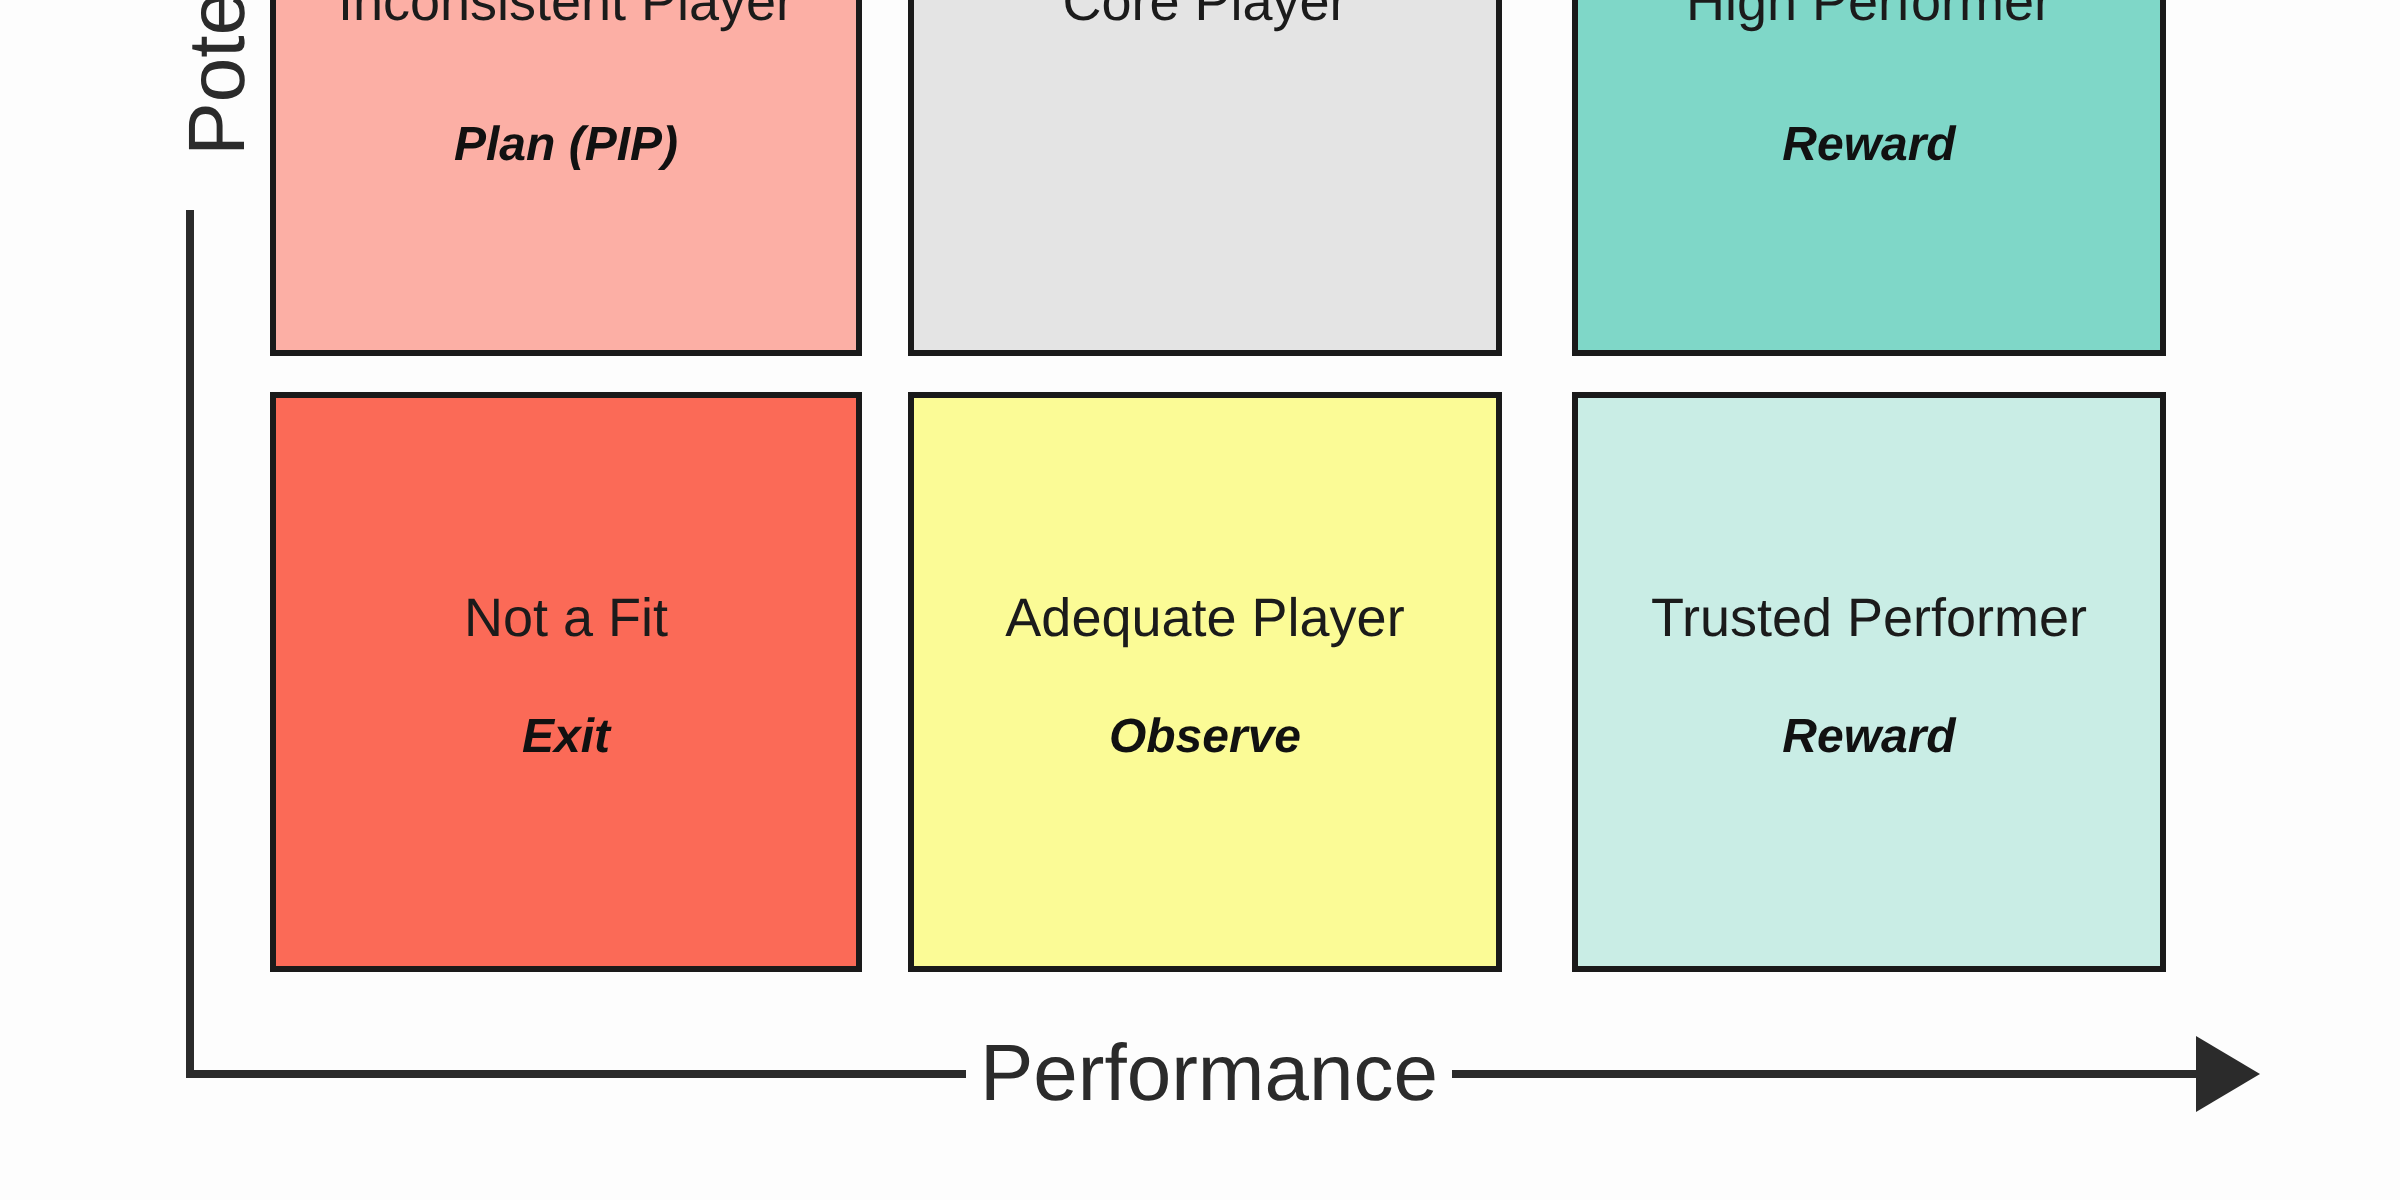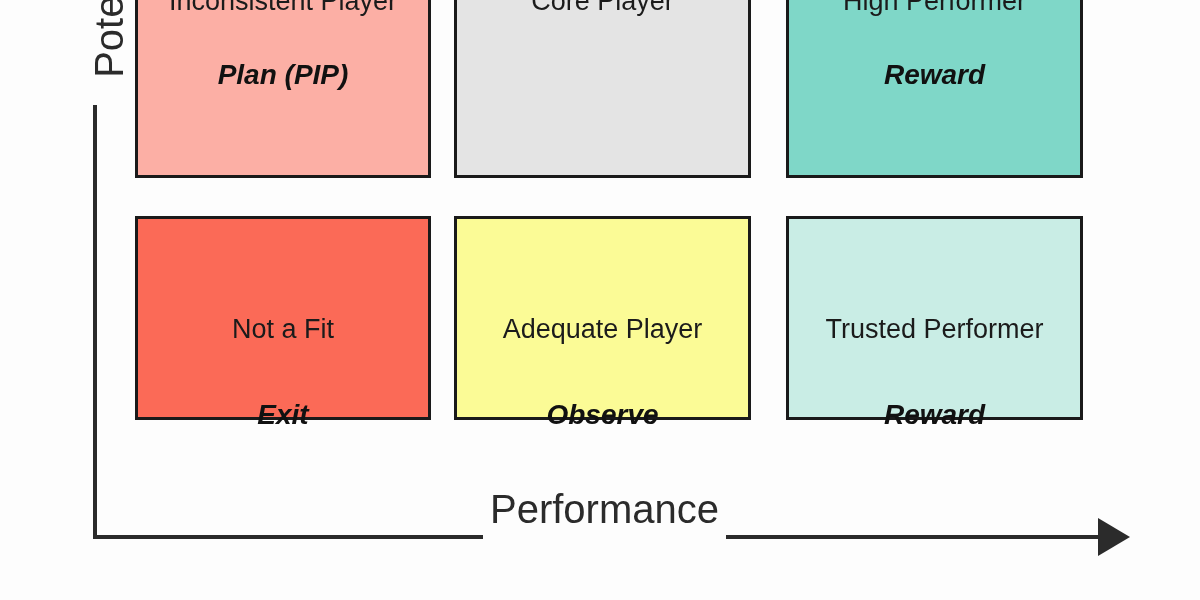--- a/index.html
+++ b/index.html
@@ -68,21 +68,21 @@
     transform-origin: 130px 23px;
     font-size: 40px;
     color: #2b2b2b;
     text-align: center;
     line-height: 46px;
     white-space: nowrap;
   }
   #x-axis-label {
     position: absolute;
     left: 483px;
-    top: 484px;
+    top: 512px;
     width: 243px;
     height: 50px;
     font-size: 40px;
     color: #2b2b2b;
     text-align: center;
     line-height: 50px;
     white-space: nowrap;
     background: #fdfdfd;
   }
 
@@ -91,44 +91,44 @@
     position: absolute;
     border: 3px solid #1a1a1a;
     box-sizing: border-box;
     display: flex;
     flex-direction: column;
     align-items: center;
     justify-content: flex-start;
   }
   
   .row1 { top: -112px; height: 290px; }
-  .row2 { top: 216px; height: 204px; }
+  .row2 { top: 196px; height: 290px; }
 
   .col1 { left: 135px; width: 296px; }
   .col2 { left: 454px; width: 297px; }
   .col3 { left: 786px; width: 297px; }
 
   .cell .role-label {
     font-size: 27px;
     color: #1b1b1b;
     white-space: nowrap;
     line-height: 1;
   }
   .cell .action-label {
-    font-size: 28px;
+    font-size: 24px;
     font-weight: bold;
     font-style: italic;
     color: #111111;
     white-space: nowrap;
     line-height: 1;
   }
   .row1 .role-label { margin-top: 97px; }
   .row1 .action-label { margin-top: 46px; }
   .row2 .role-label { margin-top: 97px; }
-  .row2 .action-label { margin-top: 58px; }
+  .row2 .action-label { margin-top: 34px; }
 </style>
 </head>
 <body>
 
 <div id="matrix-canvas">
 
   <div class="axis-line" id="y-axis-line"></div>
   <div class="axis-line" id="x-axis-left-seg"></div>
   <div class="axis-line" id="x-axis-right-seg"></div>
   <div id="x-axis-arrow"></div>

